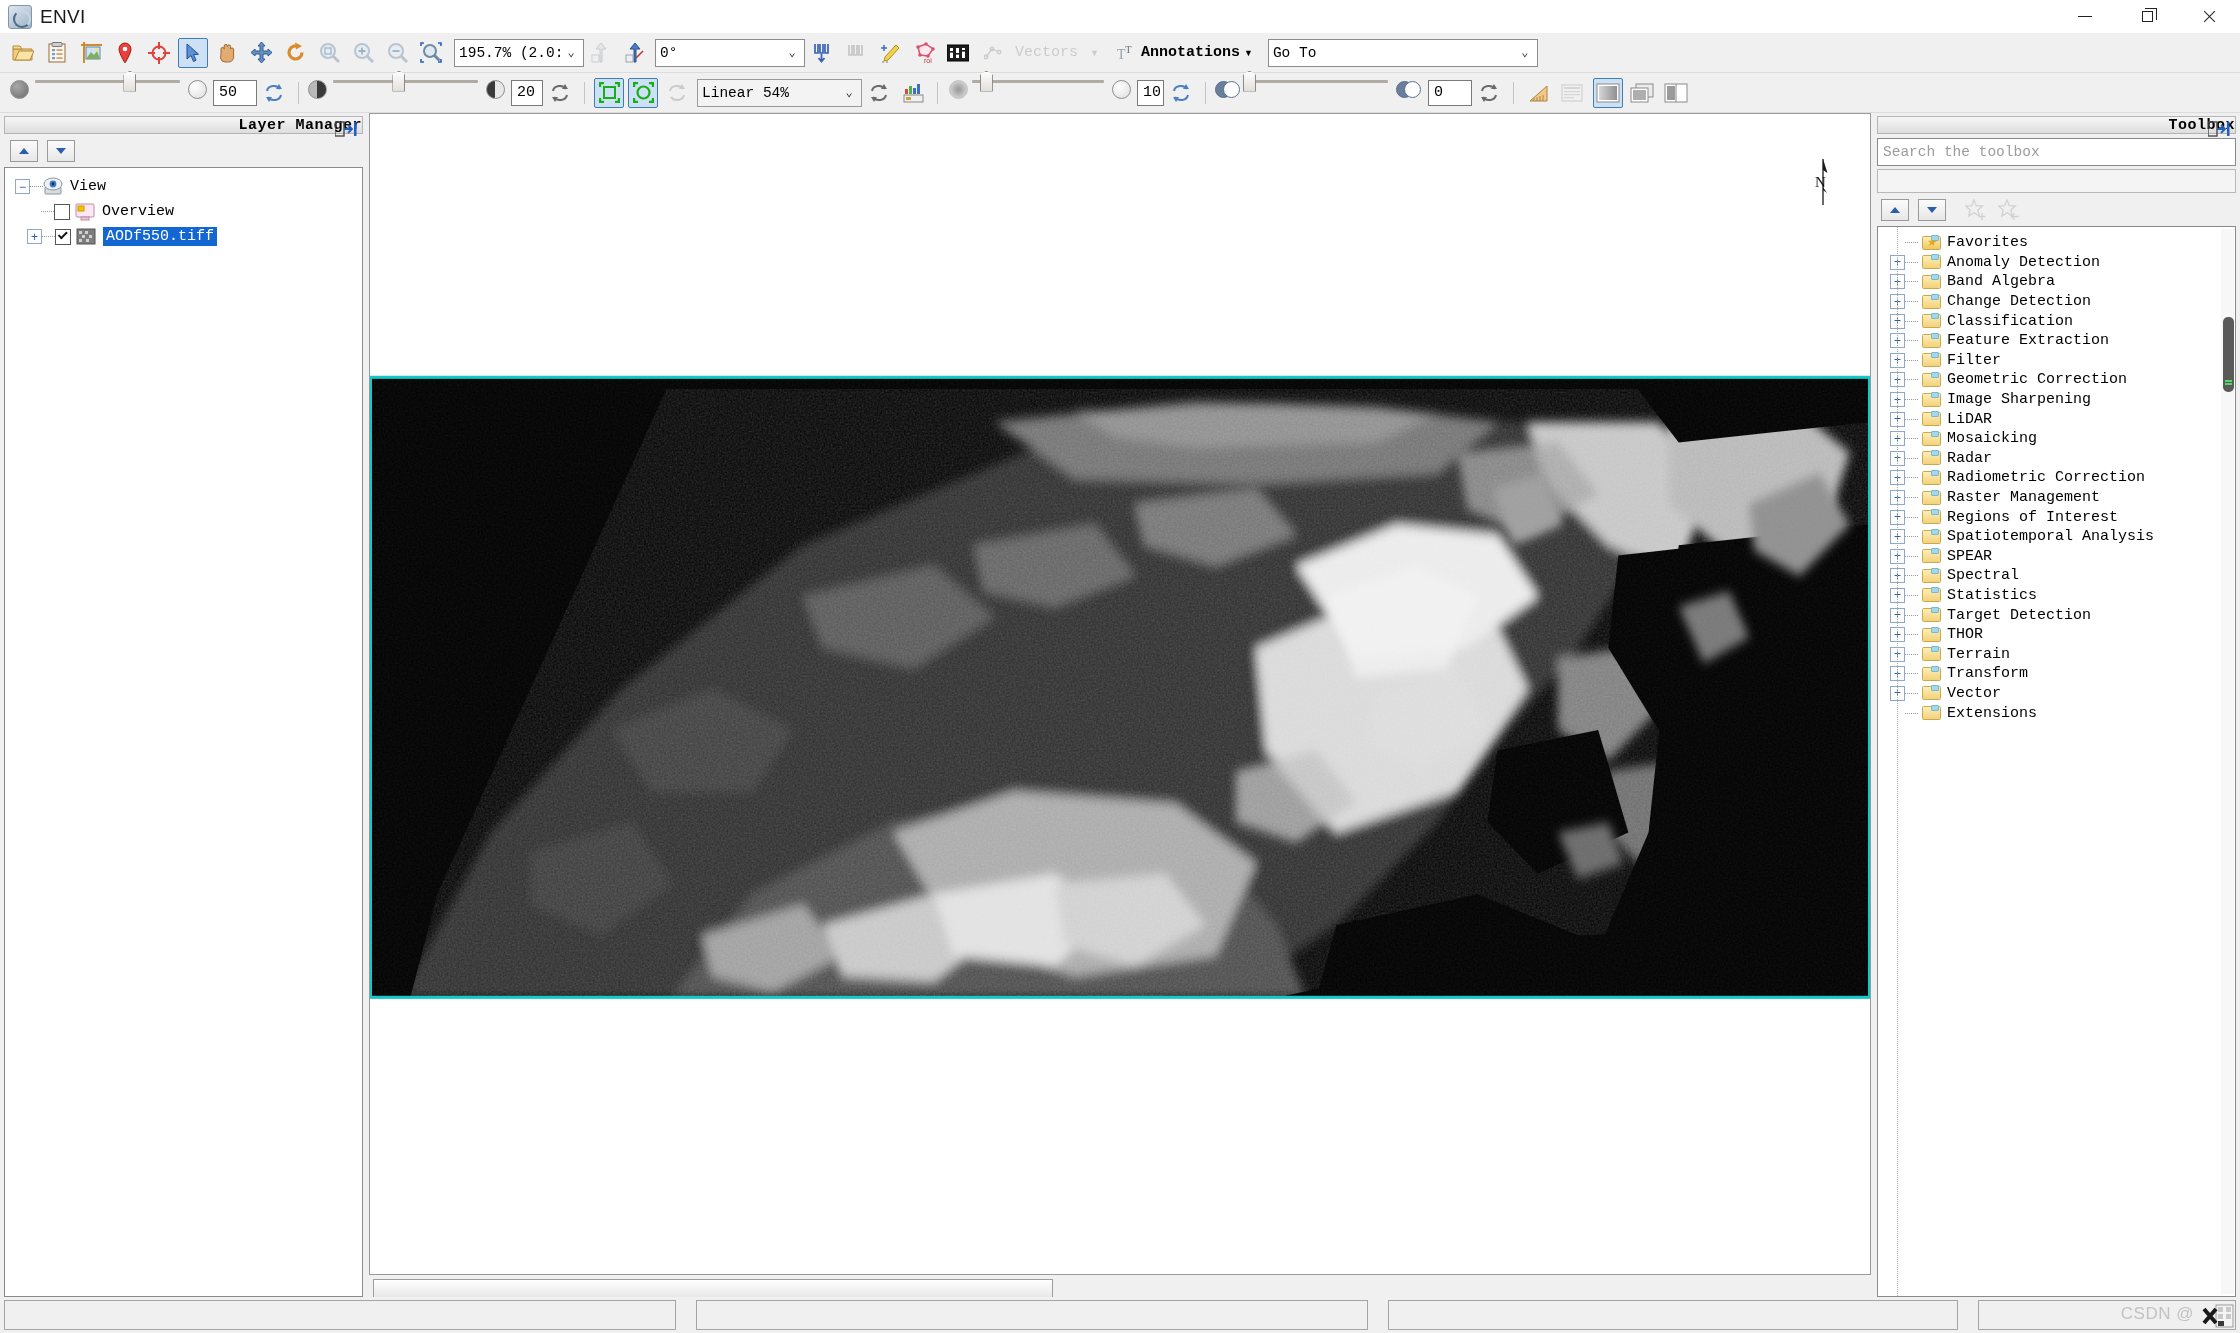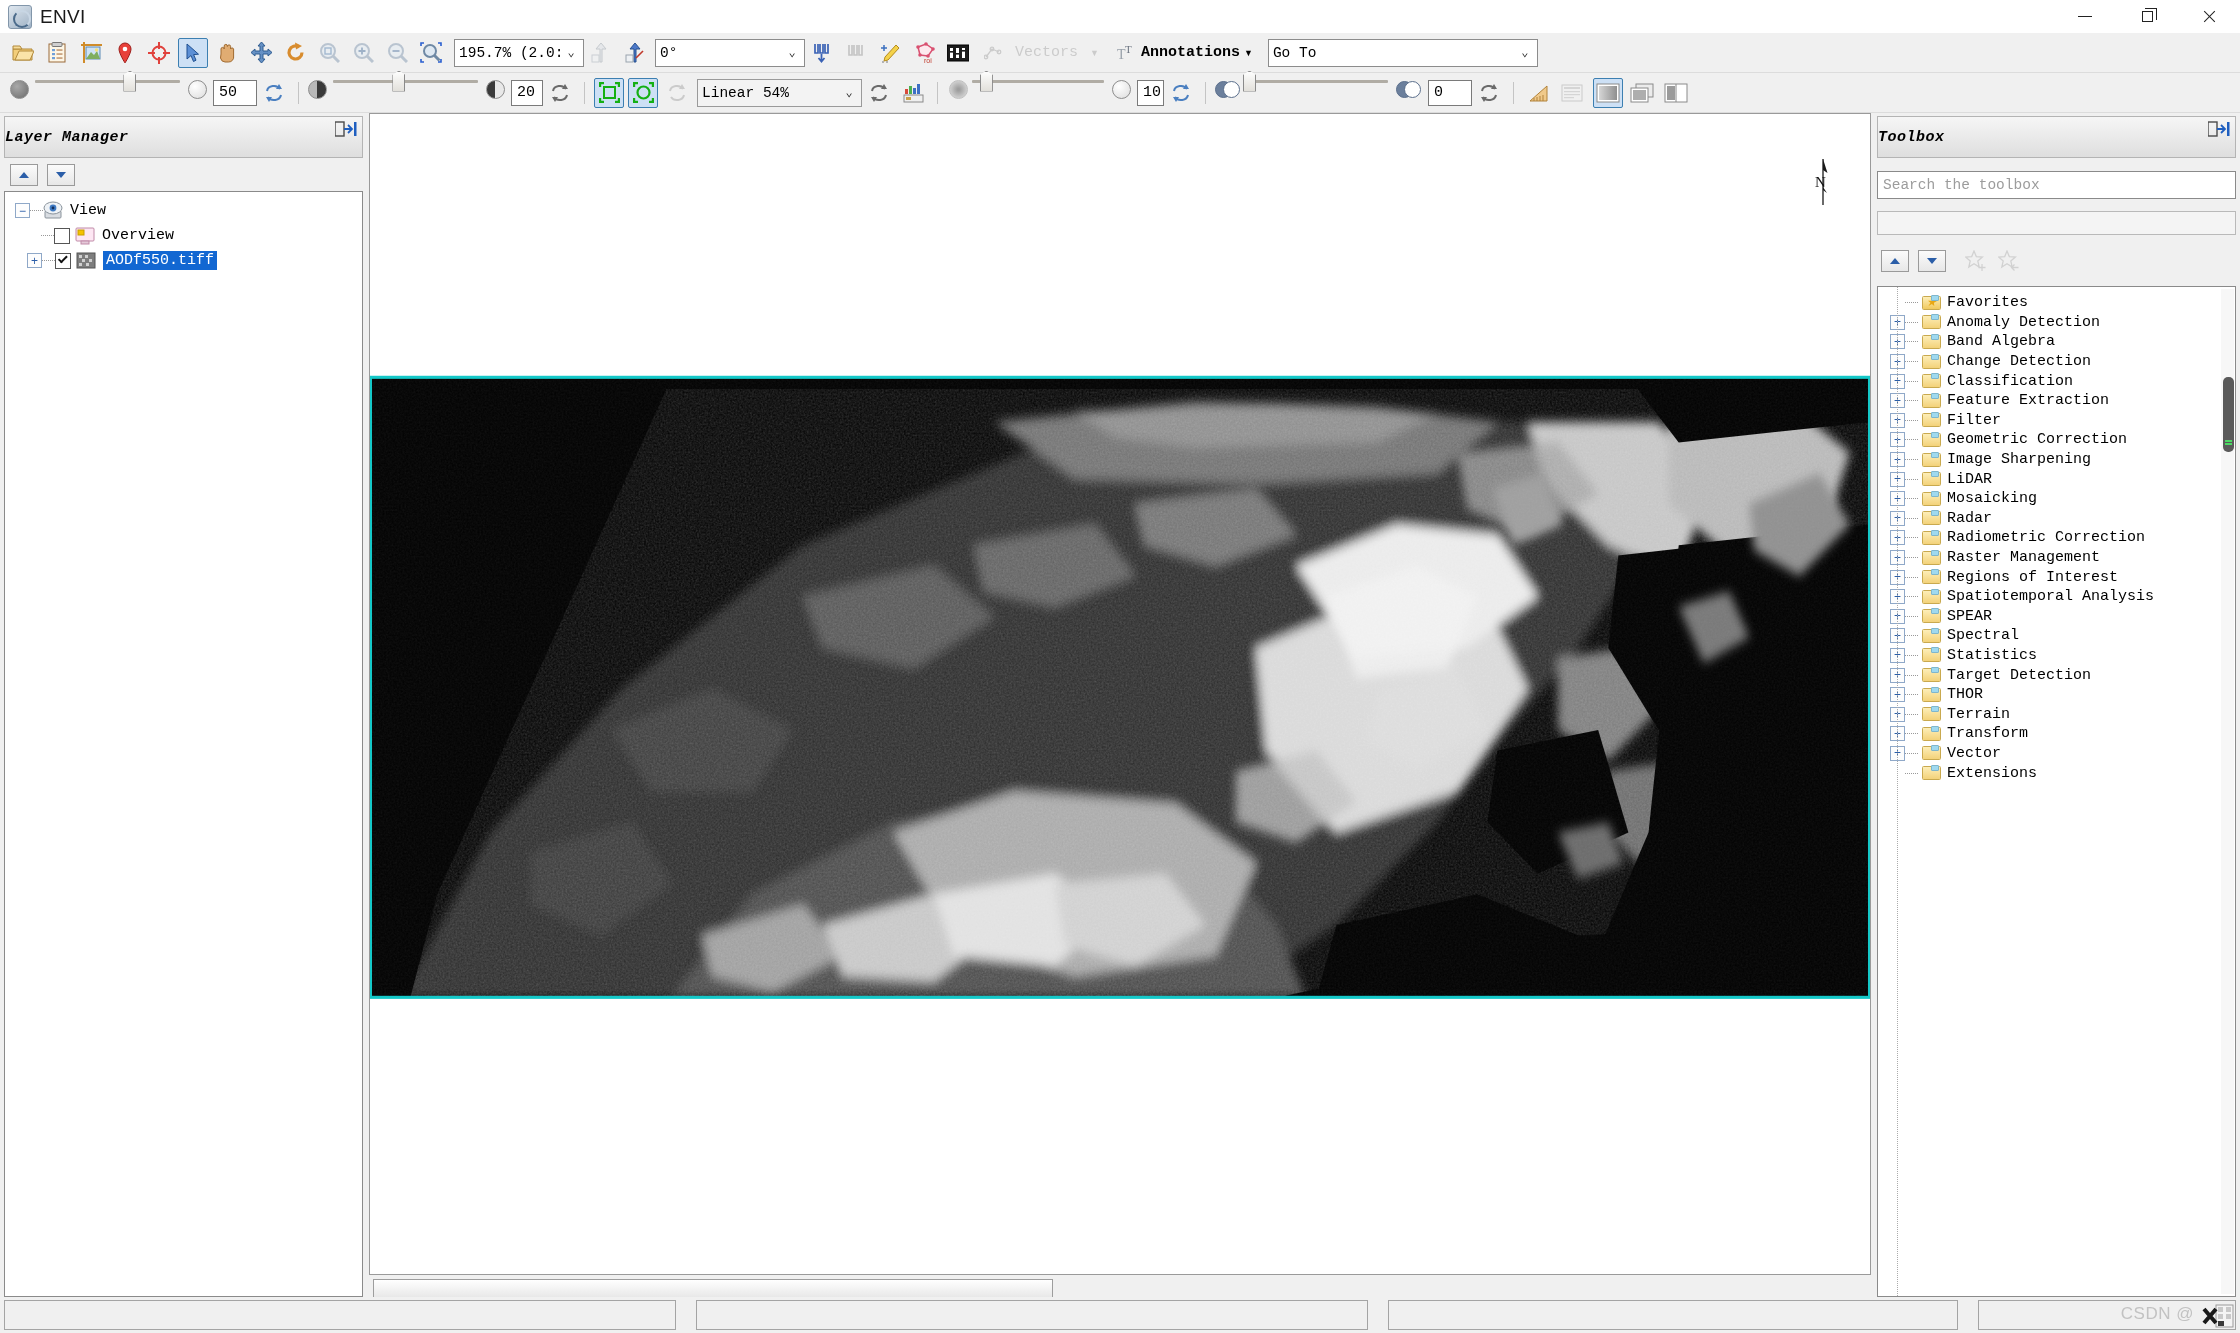--- a/index.html
+++ b/index.html
@@ -74,23 +74,23 @@
   .ball.blur { background:radial-gradient(circle at 50% 50%, #9e9e9e 10%, #cfcfcf 70%, #efefef 100%); border-color:#c0c0c0;}
   .twoball { position:relative; width:26px; height:19px; }
   .twoball i { position:absolute; width:17px; height:17px; border-radius:50%; border:1px solid #5b6f8c; }
   .twoball i.b1 { left:0; top:1px; background:#6b7f9c; }
   .twoball i.b2 { left:8px; top:1px; background:#fff; }
 
   
   .main { flex:1; display:flex; min-height:0; background:#f0f0f0; }
 
   .panel { background:#f0f0f0; display:flex; flex-direction:column; }
-  .panel-hdr { height:42px; background:linear-gradient(#f6f6f6,#dedede);
-      border:1px solid #b4b4b4; display:flex; align-items:center; justify-content:flex-start;
-      position:relative;font-style:italic; }
+  .panel-hdr { height:18px; background:linear-gradient(#f6f6f6,#dedede);
+      border:1px solid #b4b4b4; display:flex; align-items:center; justify-content:flex-end;
+      position:relative; }
   .panel-hdr .ptitle { font-family:"Liberation Mono", monospace; font-size:15px;
       font-weight:bold; letter-spacing:.5px;}
   .pin { position:absolute; right:5px; top:4px; width:22px; height:17px; }
 
   .lm { width:367px; padding:3px 4px 0 4px; display:flex; flex-direction:column; }
   .lm-btns { height:33px; display:flex; align-items:center; gap:9px; padding-left:6px;}
   .sqbtn { width:28px; height:22px; background:linear-gradient(#fbfbfb,#e7e7e7);
       border:1px solid #9a9a9a; display:flex; align-items:center; justify-content:center; }
   .chev { width:0;height:0;border-left:5px solid transparent;border-right:5px solid transparent;}
   .chev.up { border-bottom:6px solid #2b5ea8; }
@@ -107,21 +107,21 @@
       display:flex; align-items:center; justify-content:center; }
   .cbx .tick { width:9px;height:5px;border-left:2px solid #111;border-bottom:2px solid #111;
       transform:rotate(-45deg) translate(1px,-2px); }
   .lbl-sel { background:#1267d2; color:#fff; padding:1px 3px; }
 
   .viewarea { flex:1; display:flex; flex-direction:column; min-width:0; padding:0 2px;}
   .canvas { flex:1; background:#ffffff; border:1px solid #9a9a9a; position:relative;
             overflow:hidden; }
   .northarrow { position:absolute; right:36px; top:43px; width:22px; height:50px; }
 
-  .tbx { width:367px; padding:3px 4px 0 4px; display:flex; flex-direction:column;gap:9px; }
+  .tbx { width:367px; padding:3px 4px 0 4px; display:flex; flex-direction:column; }
   .tbxsearch { height:28px; border:1px solid #8a8a8a; background:#fff; display:flex;
       align-items:center; padding:0 5px; margin-top:4px;
       font-family:"Liberation Mono", monospace; font-size:14.5px; color:#9c9c9c; }
   .tbxfilter { height:24px; border:1px solid #b9b9b9; background:#f4f4f4; margin-top:3px; }
   .tbx-btns { height:33px; display:flex; align-items:center; gap:9px; padding-left:4px; }
   .tbxtree { flex:1; background:#fff; border:1px solid #8a8a8a; position:relative;
       overflow:hidden; font-family:"Liberation Mono", monospace; font-size:15px;
       padding-top:6px; }
   .tnode { display:flex; align-items:center; height:19.6px; padding-left:12px; white-space:nowrap; }
   .folder { width:19px; height:14px; margin:0 6px 0 4px; position:relative;

